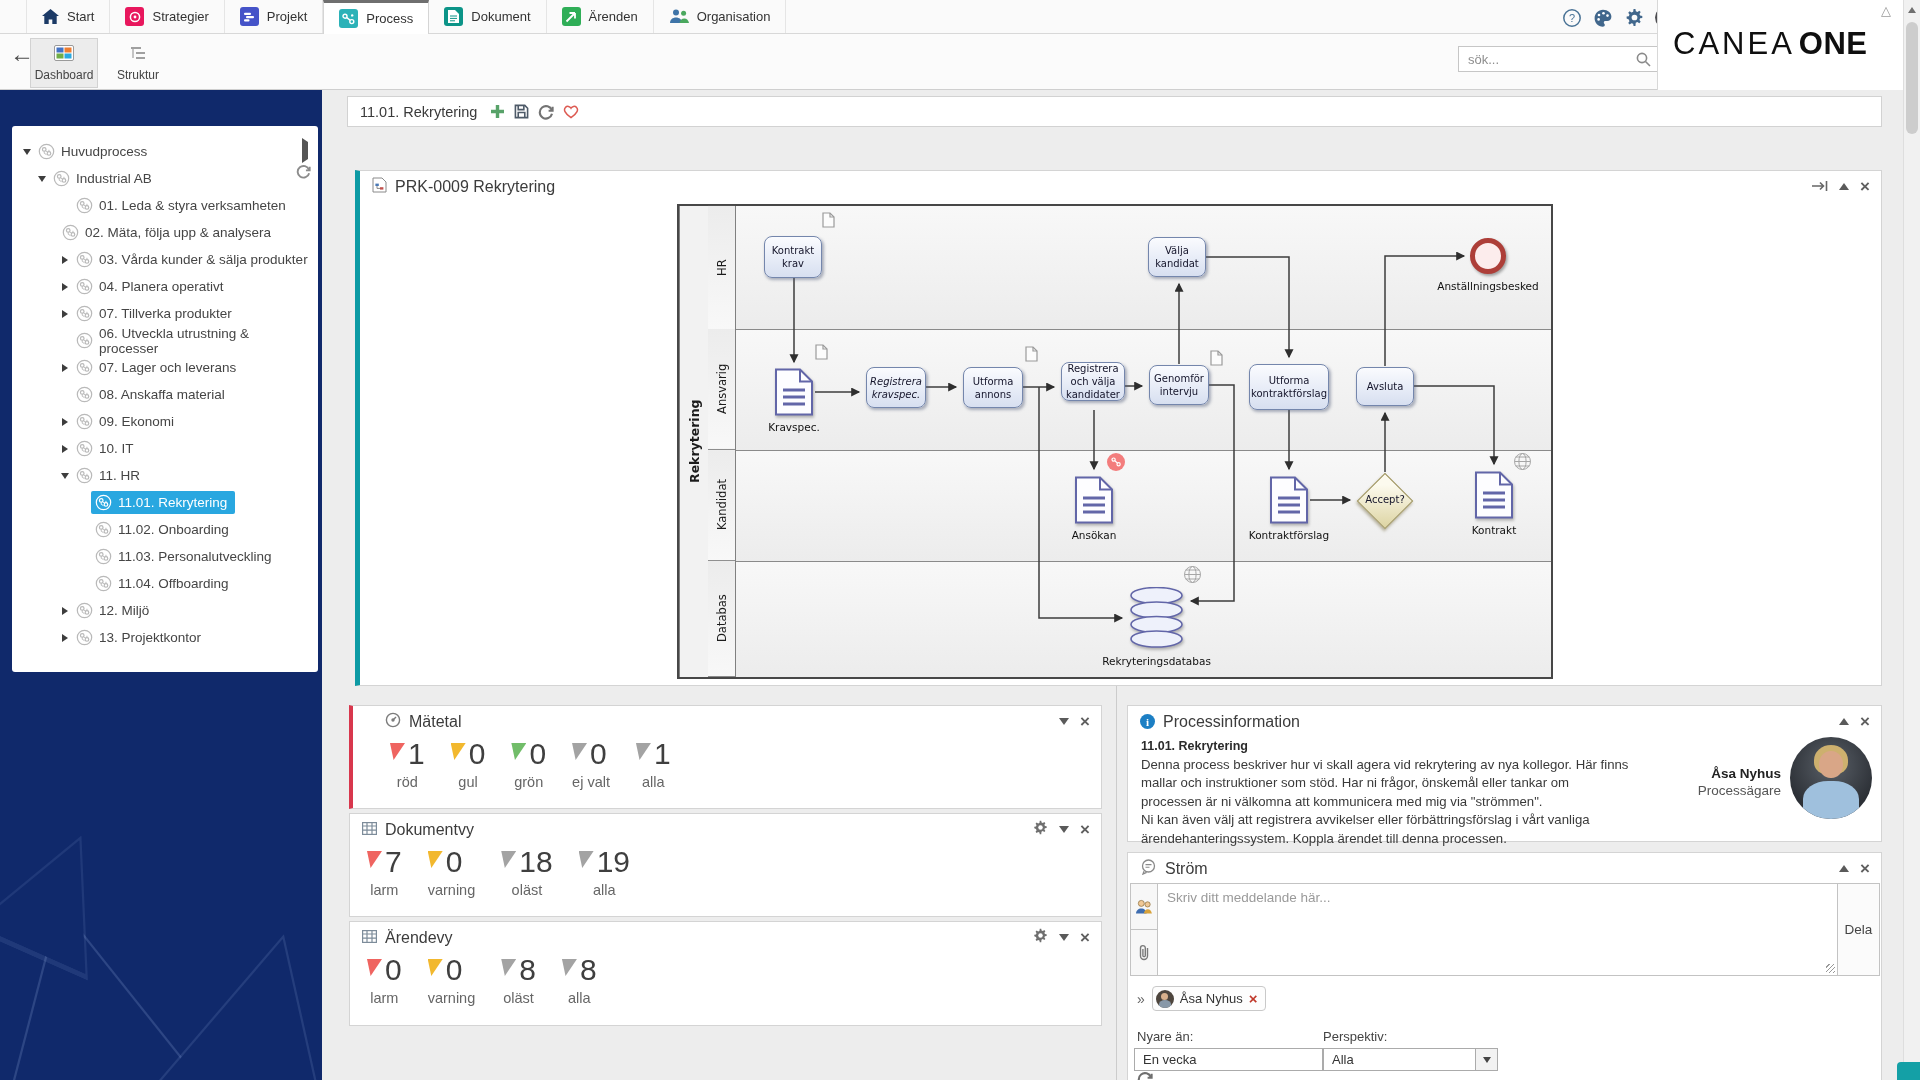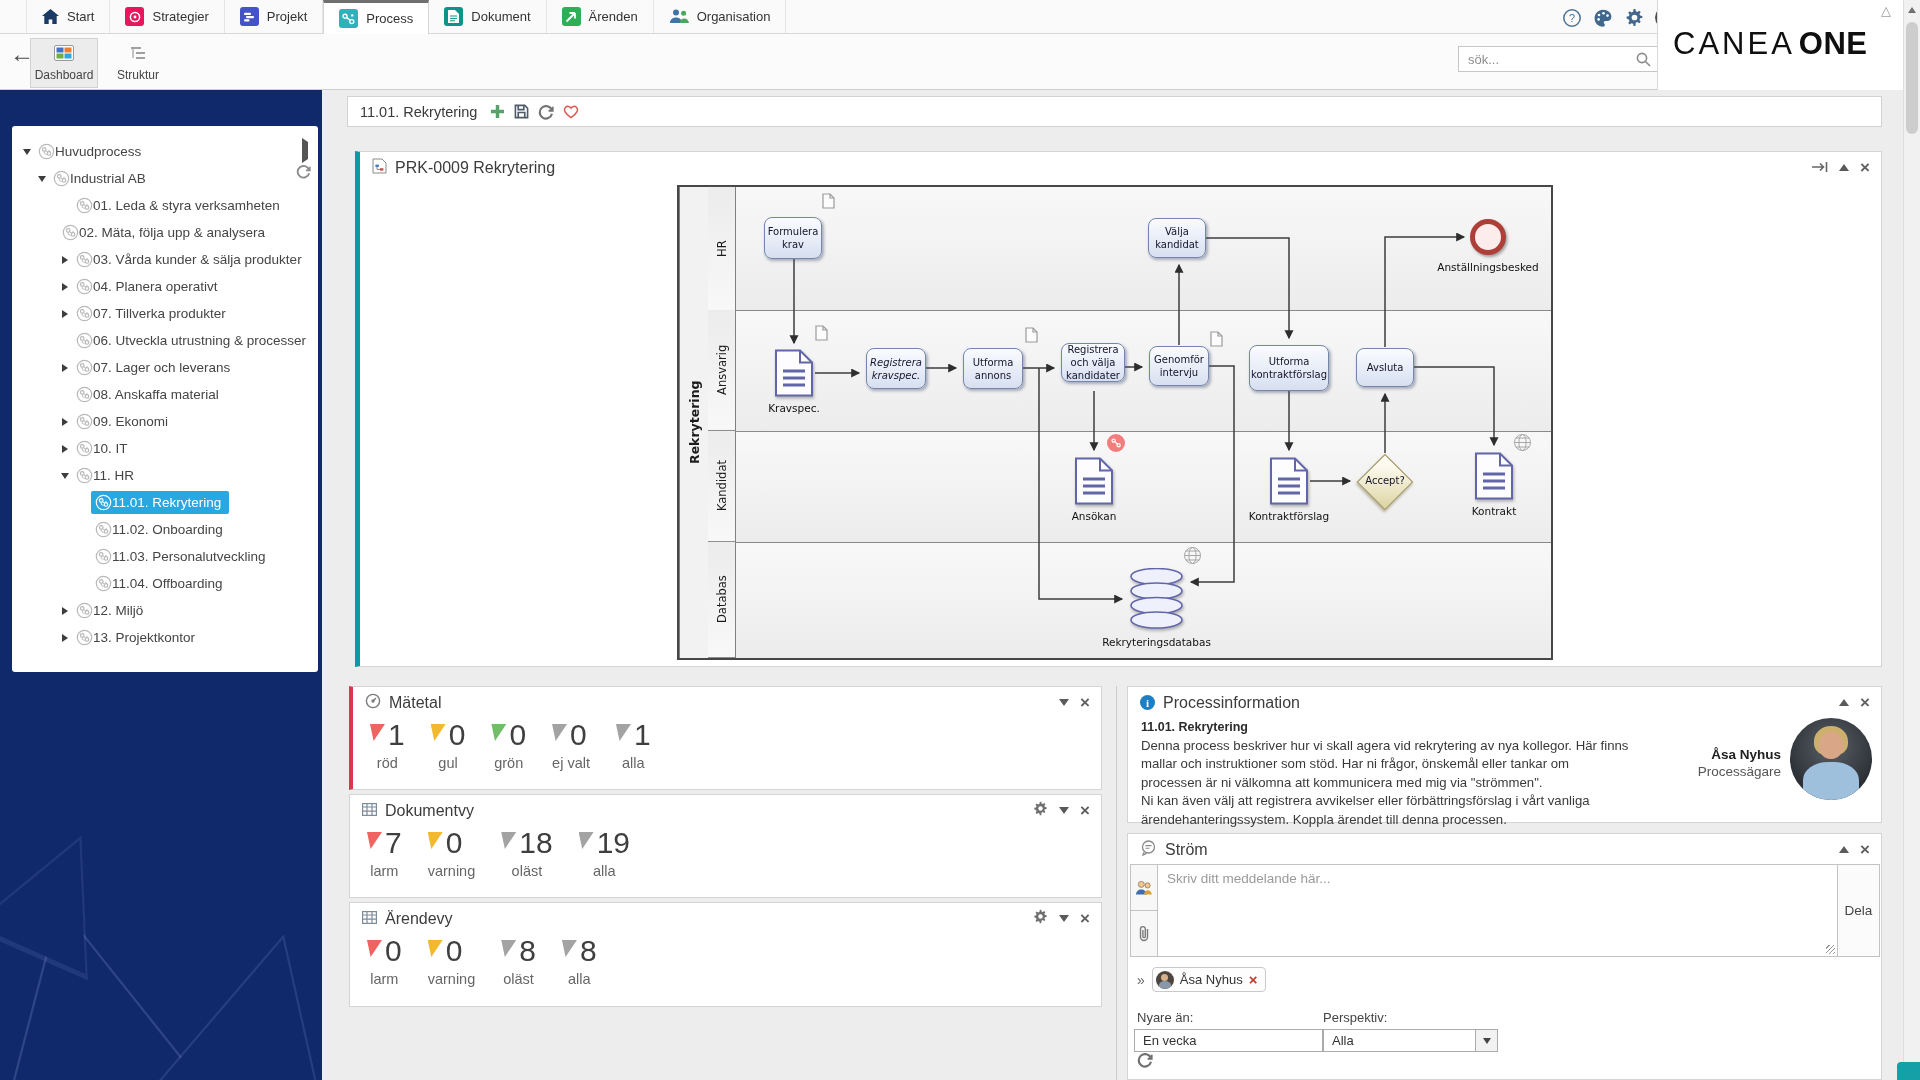--- a/index.html
+++ b/index.html
@@ -44,34 +44,34 @@
   
   #sidebar { position:absolute; left:0; top:90px; width:322px; height:990px; background:#10296b; overflow:hidden; }
   .decor { position:absolute; clip-path:polygon(50% 0,100% 100%,0 100%); }
   .decor-in { position:absolute; inset:5px; clip-path:polygon(50% 0,100% 100%,0 100%); background:#10296b; }
   #tree-panel { position:absolute; left:12px; top:36px; width:306px; height:546px; background:#fff;
     border-radius:3px; padding-top:12px; }
   .tree-row { height:27px; display:flex; align-items:center; font-size:13.5px; color:#454545; }
   .arrow-cell { width:14px; display:grid; place-items:center; flex:0 0 auto; }
   .tri-d { width:0; height:0; border-left:4.5px solid transparent; border-right:4.5px solid transparent; border-top:6px solid #3d3d3d; }
   .tri-r { width:0; height:0; border-top:4.5px solid transparent; border-bottom:4.5px solid transparent; border-left:6px solid #3d3d3d; }
-  .tnode { display:flex; align-items:center; padding:3px 8px 3px 4px; border-radius:2px; }
+  .tnode { display:flex; align-items:center; gap:6px; padding:3px 8px 3px 4px; border-radius:2px; }
   .tnode.sel { background:#29a7e0; color:#fff; }
   .tree-ctl { position:absolute; }
   #tree-expand { right:10px; top:16px; }
   #tree-refresh { right:7px; top:38px; }
 
   
   #main { position:absolute; left:322px; top:90px; width:1581px; height:990px; background:#ededed; }
   #title-bar { position:absolute; left:25px; top:6px; width:1535px; height:31px; background:#fff;
     border:1px solid #d2d2d2; display:flex; align-items:center; padding:0 12px; gap:9px; }
   #page-title { font-size:14.5px; color:#3a3a3a; margin-right:4px; }
   .tb-icon { display:grid; place-items:center; }
 
-  .panel { position:absolute; background:#fff; border:1px solid #d4d4d4; }
+  .panel { position:absolute; background:#fff; border:1px solid #d4d4d4;margin-top:19px; }
   .panel-head { position:relative; height:31px; display:flex; align-items:center; padding:0 12px; gap:8px; }
   .panel-title { font-size:16px; color:#3c3c3c; }
   .head-controls { position:absolute; right:11px; top:0; height:31px; display:flex; gap:11px; align-items:center; }
   .ctl-x { font-size:17px; color:#5f5f5f; font-weight:bold; line-height:1; }
   .tri-up-s { width:0; height:0; border-left:5.5px solid transparent; border-right:5.5px solid transparent; border-bottom:7px solid #5a5a5a; }
   .tri-dn-s { width:0; height:0; border-left:5.5px solid transparent; border-right:5.5px solid transparent; border-top:7px solid #5a5a5a; }
 
   
   #diagram-panel { left:33px; top:61px; width:1527px; height:516px; border-left:5px solid #0d9aa4; }
   #pool { position:absolute; left:317px; top:33px; width:876px; height:475px; border:2px solid #474747;
@@ -96,21 +96,21 @@
     border:1.6px solid #9c9158; background:linear-gradient(135deg,#fcfaee 20%,#ddd4a2 100%);
     box-shadow:1px 2px 3px rgba(110,100,55,.45); }
   .gw-label { position:absolute; transform:translateX(-50%); font-size:10px; color:#14142a; white-space:nowrap; }
   .end-event { position:absolute; width:36px; height:36px; border-radius:50%; border:5.5px solid #ad3e38;
     background:#fcecec; box-shadow:1.5px 2px 3px rgba(0,0,0,.35); }
   .bpmn-label { position:absolute; transform:translateX(-50%); font-size:10.5px; color:#111; white-space:nowrap; text-align:right; }
   .marker { position:absolute; }
   .plink { width:18px; height:18px; border-radius:50%; background:#f37d7d; display:grid; place-items:center; }
 
   
-  #matetal-panel { left:27px; top:596px; width:753px; height:104px; border-left:4px solid #d8374d; }
+  #matetal-panel { left:27px; top:596px; width:753px; height:104px; border-left:4px solid #d8374d;padding-left:20px; }
   #dokumentvy-panel { left:27px; top:704px; width:753px; height:104px; }
   #arendevy-panel { left:27px; top:812px; width:753px; height:105px; }
   .stats-row { display:flex; gap:26px; padding:0 0 0 17px; }
   .stat-group { display:flex; flex-direction:column; align-items:center; }
   .sg-top { display:flex; gap:3px; align-self:flex-start; }
   .flag { width:15px; height:17px; clip-path:polygon(0 0,100% 0,24% 100%); margin-top:6px; }
   .sg-val { font-size:30px; color:#3f3f3f; line-height:1.15; }
   .sg-label { font-size:14.5px; color:#666; margin-top:2px; }
 
   #col-divider { position:absolute; left:794px; top:596px; width:1px; height:394px; background:#cccccc; }
@@ -685,21 +685,21 @@
               <path d="M473,179 H498 V395 H455" fill="none" stroke="#3c3c3c" stroke-width="1.5" marker-end="url(#arr)"></path>
               <path d="M443,158 V78" fill="none" stroke="#3c3c3c" stroke-width="1.5" marker-end="url(#arr)"></path>
               <path d="M470,51 H553 V151" fill="none" stroke="#3c3c3c" stroke-width="1.5" marker-end="url(#arr)"></path>
               <path d="M553,204 V263" fill="none" stroke="#3c3c3c" stroke-width="1.5" marker-end="url(#arr)"></path>
               <path d="M574,294 H614" fill="none" stroke="#3c3c3c" stroke-width="1.5" marker-end="url(#arr)"></path>
               <path d="M649,266 V207" fill="none" stroke="#3c3c3c" stroke-width="1.5" marker-end="url(#arr)"></path>
               <path d="M678,180 H758 V258" fill="none" stroke="#3c3c3c" stroke-width="1.5" marker-end="url(#arr)"></path>
               <path d="M649,160 V50 H728" fill="none" stroke="#3c3c3c" stroke-width="1.5" marker-end="url(#arr)"></path>
             </svg>
           <div id="canvas">
-              <div class="task" style="left: 28px; top: 30px; width: 58px; height: 42px;">Formulera krav</div>
+              <div class="task" style="left: 28px; top: 30px; width: 58px; height: 42px;">Kontrakt krav</div>
               <div class="task" style="left: 412px; top: 31px; width: 58px; height: 40px;">Välja kandidat</div>
               <div class="end-event" style="left: 734px; top: 32px;"></div>
               <div class="bpmn-label" style="left: 752px; top: 74px;">Anställningsbesked</div>
               <div class="docwrap" style="left: 38px; top: 162px;"><svg width="40" height="48" viewBox="0 0 40 48">
                   <path d="M2 1.5h24l12 12V46.5H2z" fill="#fdfdff" stroke="#6266a8" stroke-width="2"></path>
                   <path d="M26 1.5v12h12" fill="none" stroke="#6266a8" stroke-width="2"></path>
                   <path d="M9 22h22M9 29h22M9 36h22" stroke="#6266a8" stroke-width="3"></path>
                 </svg></div>
               <div class="bpmn-label" style="left: 58px; top: 215px;">Kravspec.</div>
               <div class="task" style="left: 130px; top: 161px; width: 60px; height: 41px; font-style: italic;">Registrera kravspec.</div>

